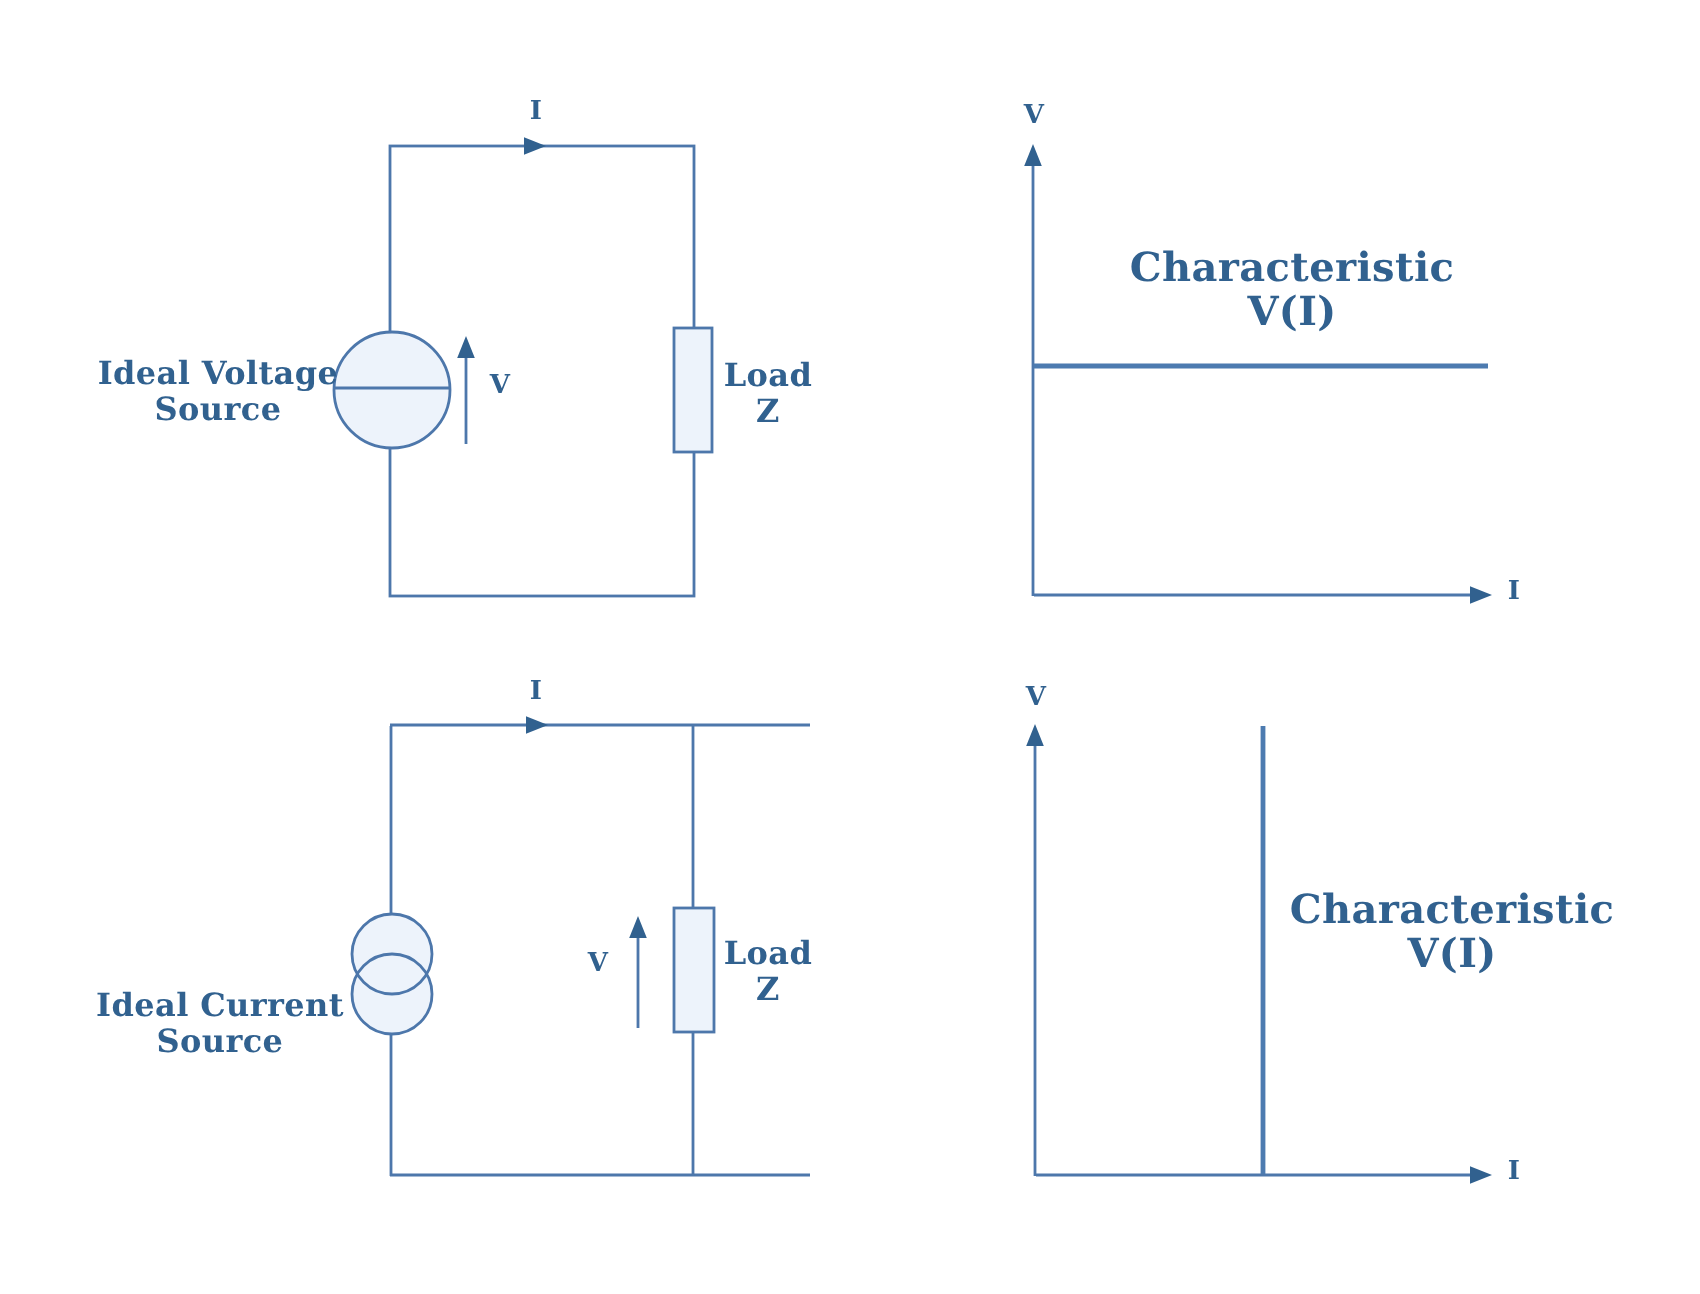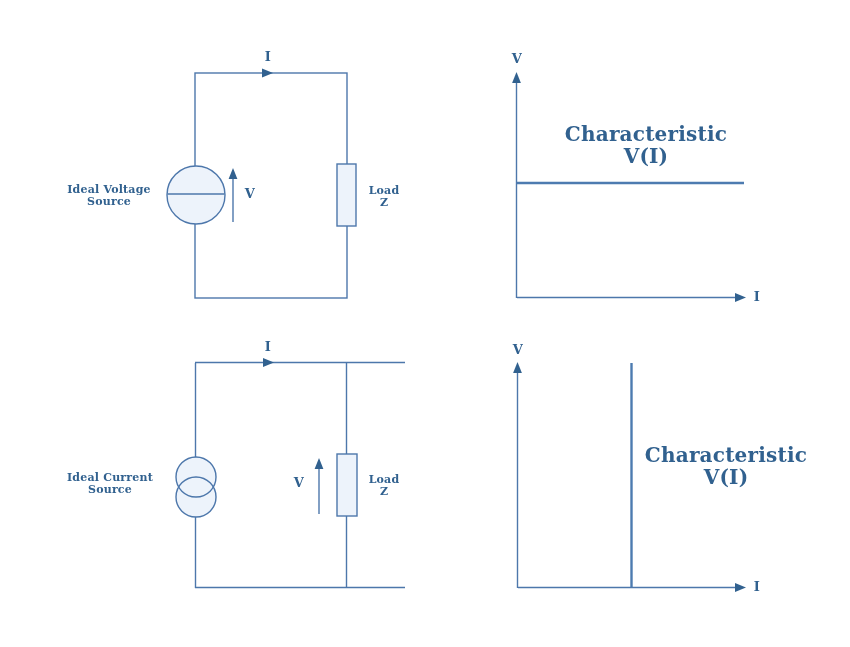--- a/index.html
+++ b/index.html
@@ -10,21 +10,21 @@
     background: #ffffff;
     font-family: "DejaVu Serif", "Liberation Serif", serif;
     overflow: hidden;
   }
   .canvas svg { position: absolute; left: 0; top: 0; }
   .label {
     position: absolute;
     transform: translate(-50%, -50%);
     color: #31618f;
     font-weight: bold;
-    font-size: 11px;
+    font-size: 16px;
     line-height: 1.12;
     text-align: center;
     white-space: pre-line;
     letter-spacing: 0.2px;
   }
   .label.graph-title { font-size: 20px; }
   .label.axis-letter { font-size: 13px; }
   .wire { stroke: #4d77ab; stroke-width: 1.4; fill: none; }
   .shape-fill { fill: #edf3fb; }
   .shape { fill: #edf3fb; stroke: #4d77ab; stroke-width: 1.4; }
@@ -94,21 +94,21 @@
 Source</div>
   <div class="label axis-letter" style="left:250px; top:194px;">V</div>
   <div class="label" style="left:384px; top:197px;">Load
 Z</div>
 
   <div class="label axis-letter" style="left:517px; top:59px;">V</div>
   <div class="label graph-title" style="left:646px; top:145px;">Characteristic V(I)</div>
   <div class="label axis-letter" style="left:757px; top:297px;">I</div>
 
   <div class="label axis-letter" style="left:268px; top:347px;">I</div>
-  <div class="label" style="left:110px; top:484px;">Ideal Current
+  <div class="label" style="left:110px; top:512px;">Ideal Current
 Source</div>
   <div class="label axis-letter" style="left:299px; top:483px;">V</div>
   <div class="label" style="left:384px; top:486px;">Load
 Z</div>
 
   <div class="label axis-letter" style="left:518px; top:350px;">V</div>
   <div class="label graph-title" style="left:726px; top:466px;">Characteristic V(I)</div>
   <div class="label axis-letter" style="left:757px; top:587px;">I</div>
 
 </div>

